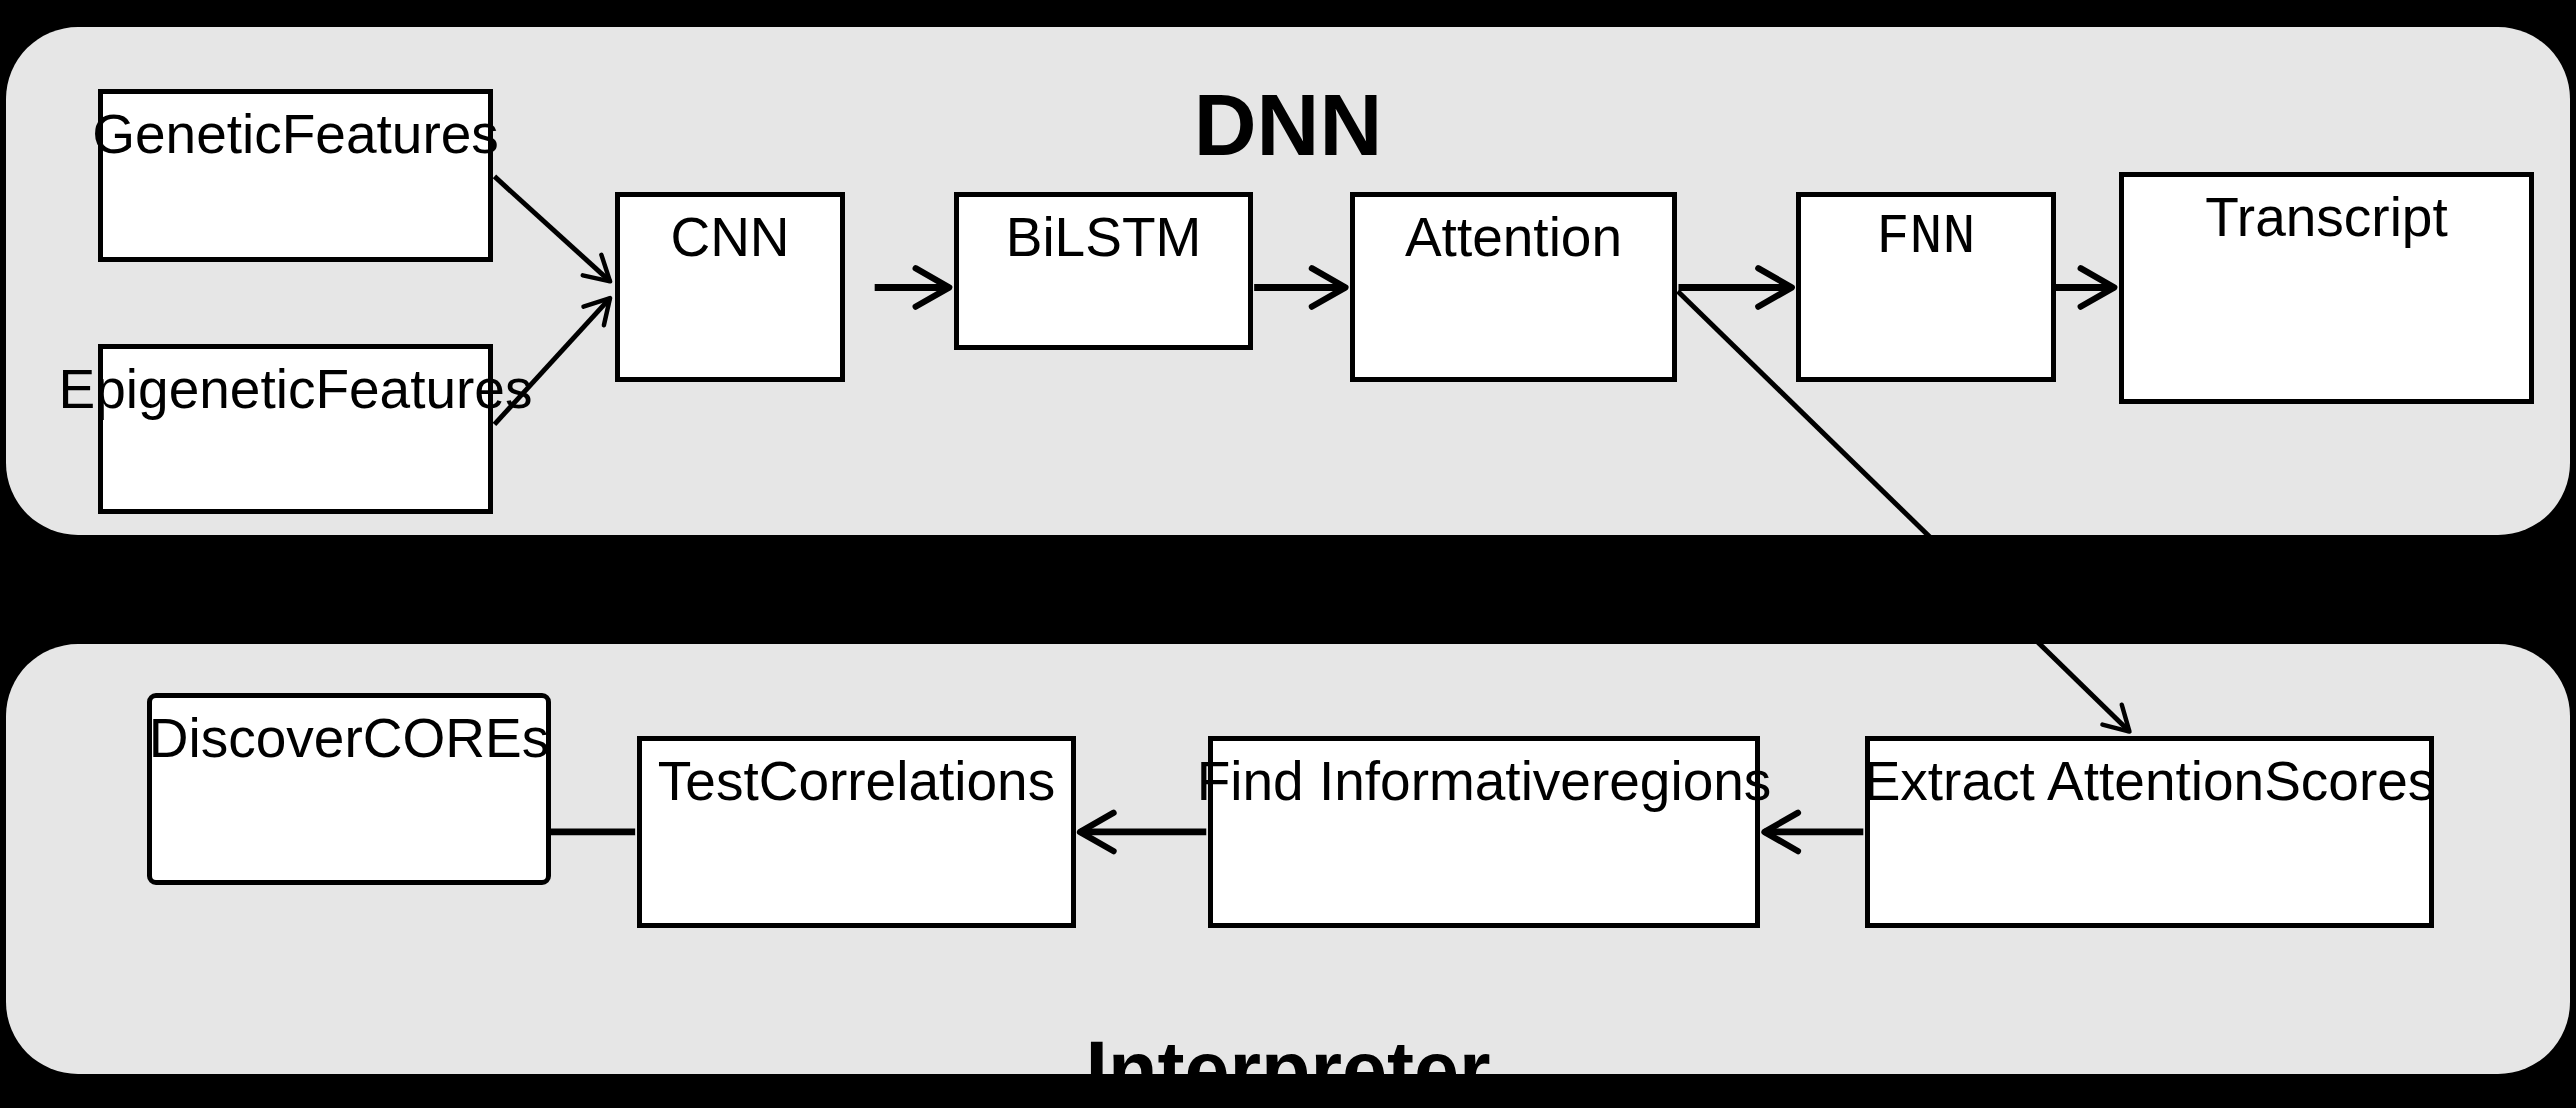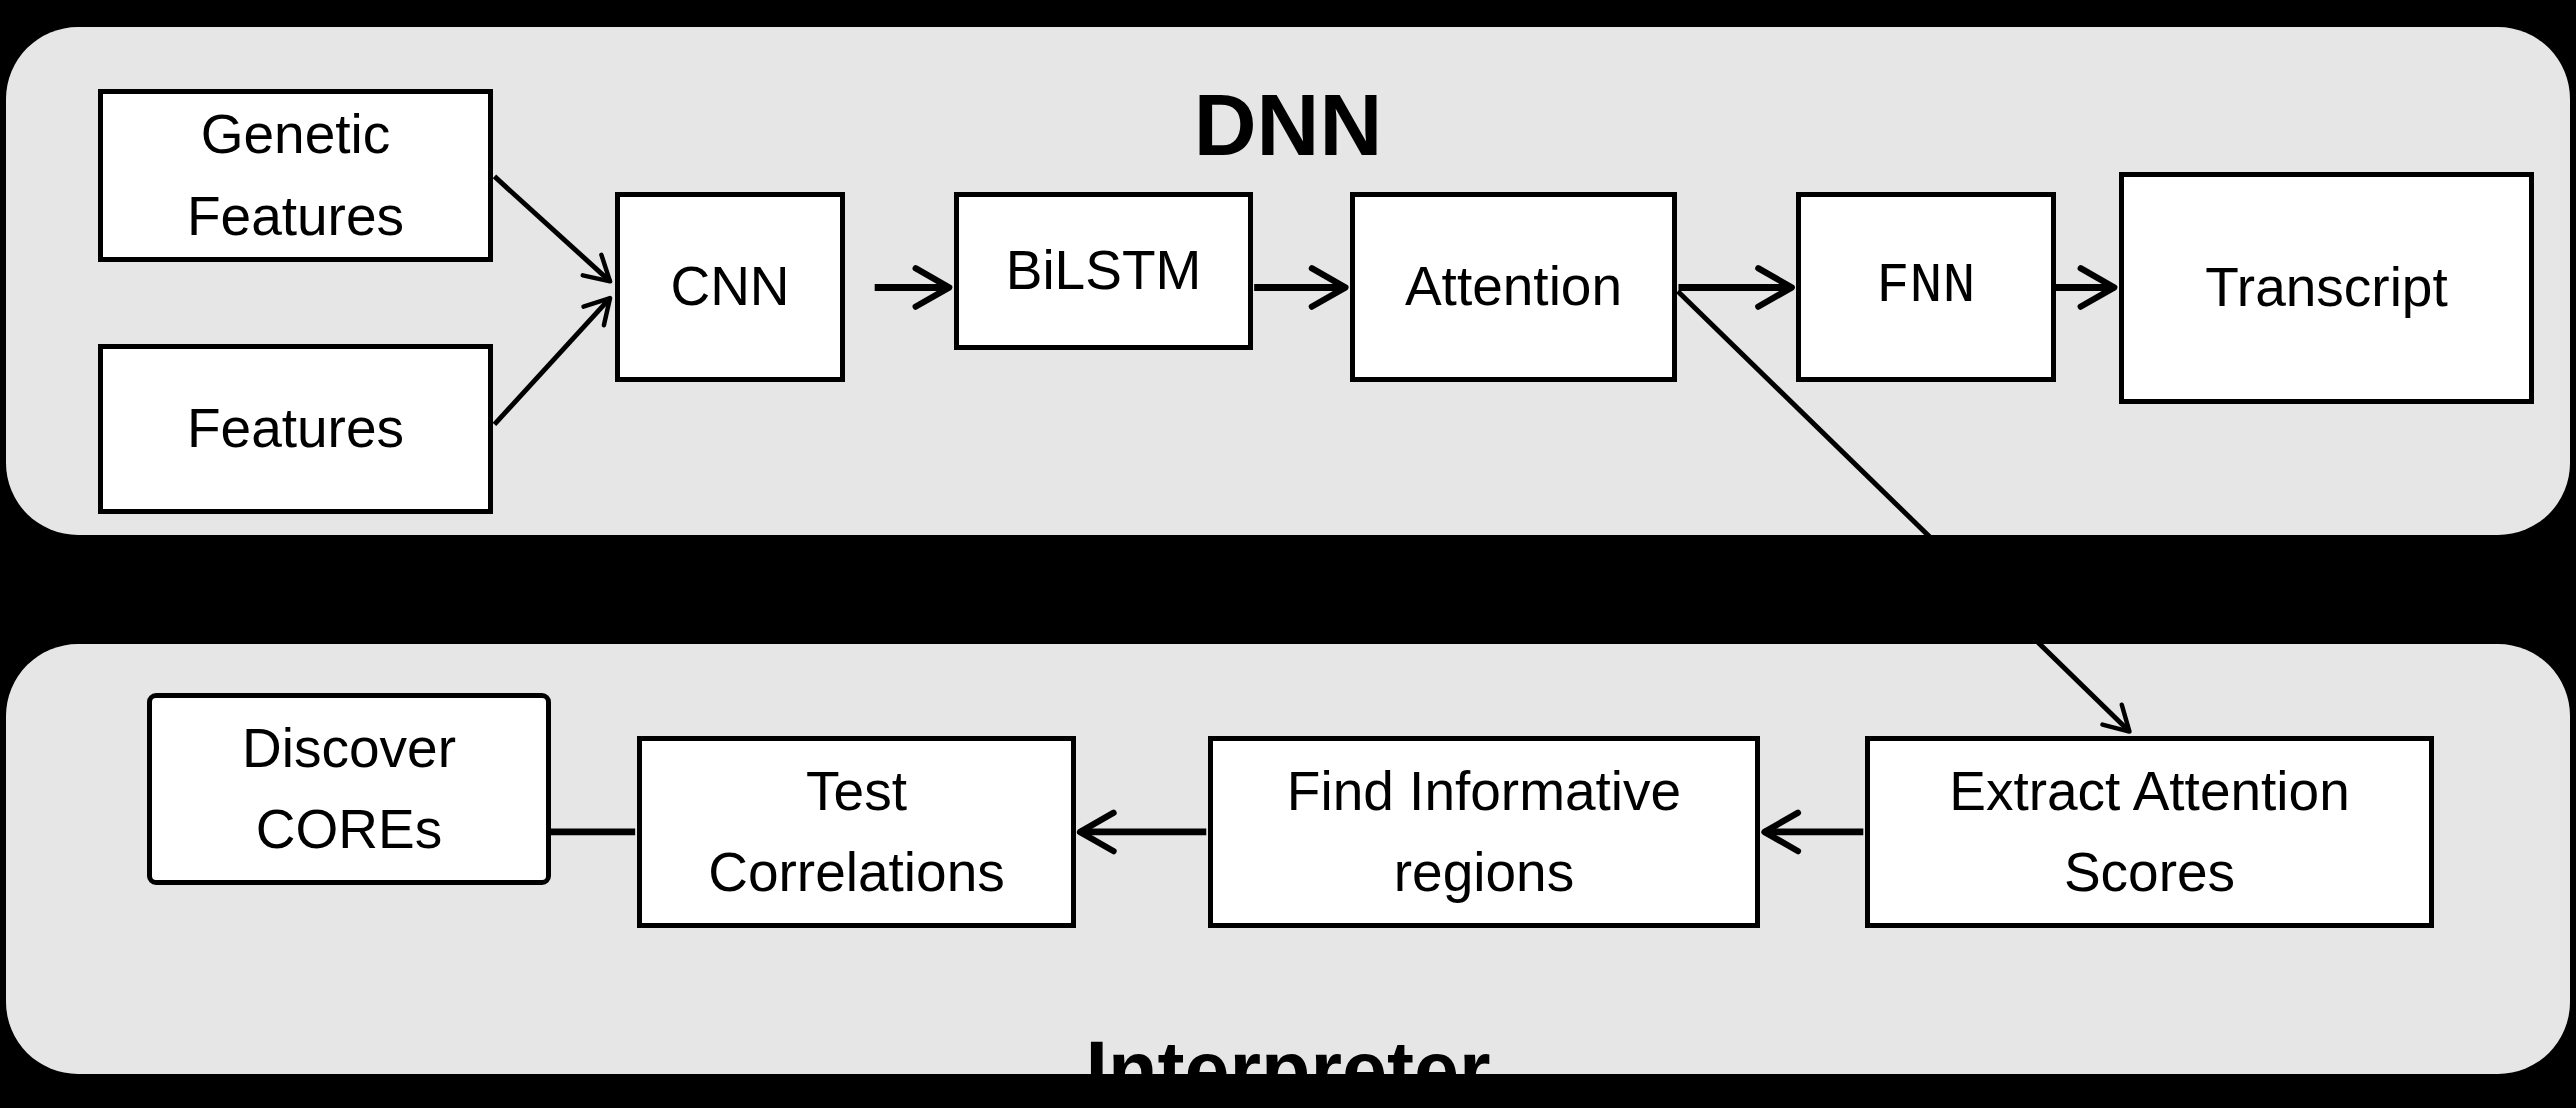--- a/index.html
+++ b/index.html
@@ -38,22 +38,22 @@
     margin-top: 46px;
   }
   #title-dnn         { top: 35px;   font-size: 87px; }
   #title-interpreter { top: 984px; font-size: 81px; }
   .node {
     position: absolute;
     box-sizing: border-box;
     background: var(--node-fill);
     border: 5.3px solid var(--node-border);
     display: flex;
-    flex-direction: column;
-    align-items: center;
+    flex-direction: row;
+    align-items: flex-start;
     justify-content: center;
     text-align: center;
     font-size: 55px;
     line-height: 1.48;
     color: var(--text);
     white-space: nowrap;
   }
   
   #node-genetic    { left: 98px;  top: 89px; width: 395px; height: 173px; }
   #node-epigenetic { left: 98px;  top: 344px; width: 395px; height: 170px; }
@@ -102,20 +102,21 @@
     <line class="arrow" x1="2450" y1="1094" x2="2320" y2="1094" stroke="#000000" stroke-width="9" marker-end="url(#chev)"></line>
     <line class="arrow" x1="1586" y1="1094" x2="1420" y2="1094" stroke="#000000" stroke-width="9" marker-end="url(#chev)"></line>
     <line class="arrow" x1="835" y1="1094" x2="644" y2="1094" stroke="#000000" stroke-width="9" marker-end="url(#chev)"></line>
   </svg>
 
   <div class="node" id="node-genetic">
     <span>Genetic</span>
     <span>Features</span>
   </div>
   <div class="node" id="node-epigenetic">
+    <span>Epigenetic</span>
     <span>Features</span>
   </div>
   <div class="node" id="node-cnn">
     <span>CNN</span>
   </div>
   <div class="node" id="node-bilstm">
     <span>BiLSTM</span>
   </div>
   <div class="node" id="node-attention">
     <span>Attention</span>

